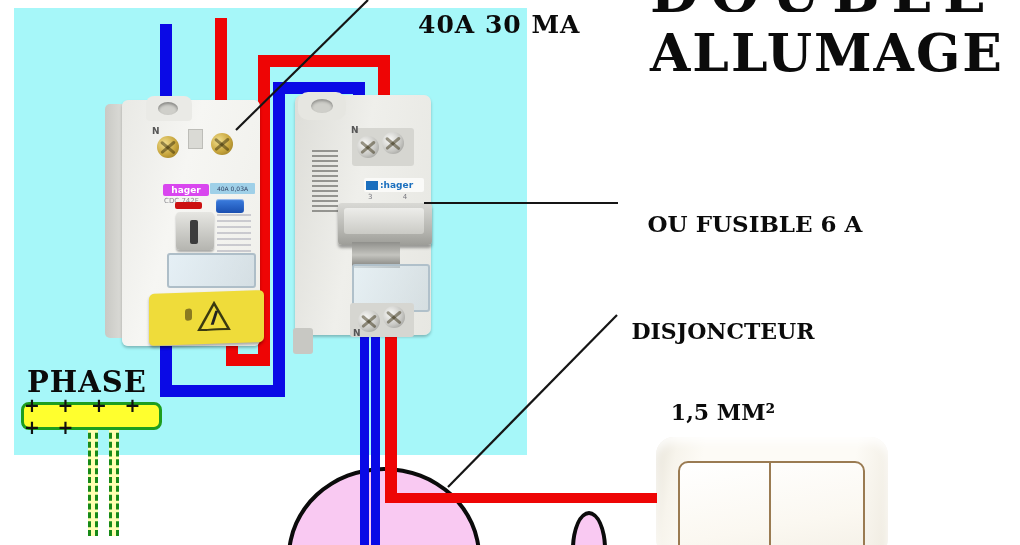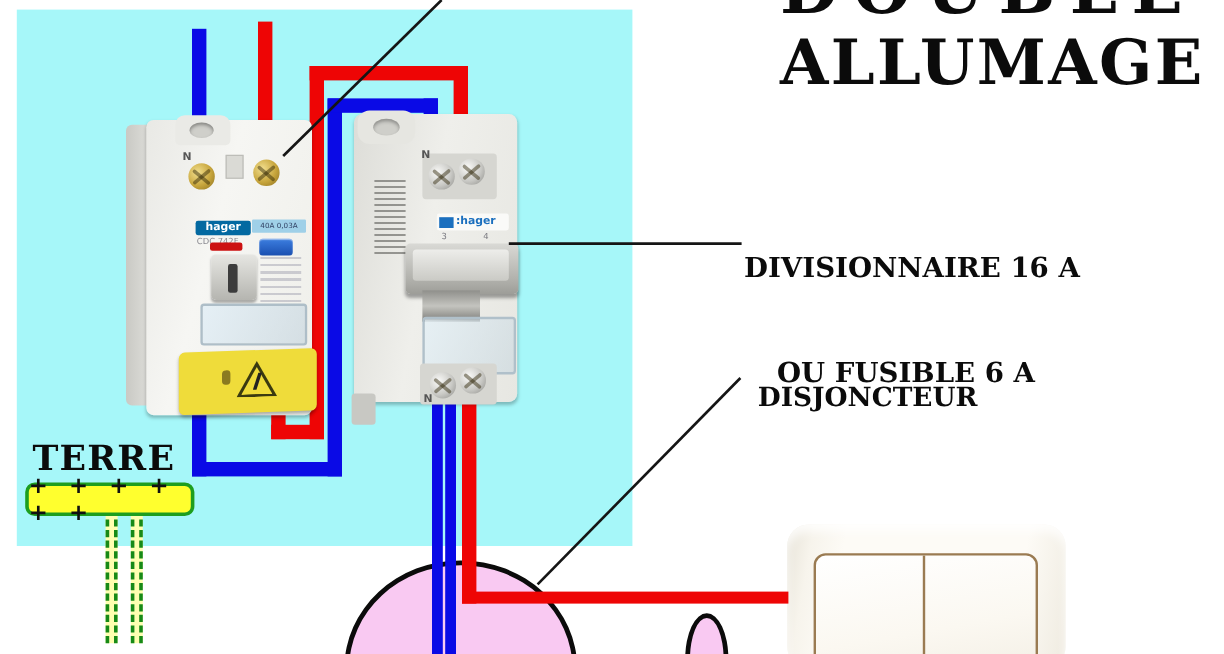--- a/index.html
+++ b/index.html
@@ -67,21 +67,21 @@
   .screw::before{transform:rotate(40deg);} .screw::after{transform:rotate(-40deg);}
   .brass{background:radial-gradient(circle at 35% 35%,#F2DF8E,#C7A53C 55%,#8A6E1E);}
   .silver{background:radial-gradient(circle at 35% 35%,#FAFAF8,#C9C9C5 55%,#8E8E8A);}
   .brk1 .sc1{left:52px;top:40px;width:22px;height:22px;}
   .brk1 .sc2{left:106px;top:37px;width:22px;height:22px;}
   .tinyN{position:absolute;font-family:"DejaVu Sans","Liberation Sans",sans-serif;
         font-size:9px;color:#555;font-weight:bold;}
   .brk1 .n1{left:47px;top:30px;}
   .brk1 .notch{left:83px;top:33px;position:absolute;width:13px;height:18px;background:#DADAD5;
         border:1px solid #BDBDB8;}
-  .logo1{position:absolute;left:58px;top:88px;width:46px;height:12px;background:#0369a1;border-radius:2px;
+  .logo1{position:absolute;left:58px;top:88px;width:46px;height:12px;background:#d946ef;border-radius:2px;
         color:#fff;font-family:"DejaVu Sans","Liberation Sans",sans-serif;font-size:9px;font-weight:bold;
         line-height:12px;text-align:center;}
   .ratestrip{position:absolute;left:105px;top:87px;width:45px;height:11px;background:#9FD0E8;
         color:#334466;font-family:"DejaVu Sans","Liberation Sans",sans-serif;font-size:6px;
         line-height:11px;text-align:center;border-radius:1px;}
   .model1{position:absolute;left:59px;top:101px;font-family:"DejaVu Sans","Liberation Sans",sans-serif;
         font-size:7px;color:#8a8a90;}
   .redind{position:absolute;left:70px;top:106px;width:27px;height:7px;background:#CC1111;border-radius:2px;}
   .testbtn{position:absolute;left:111px;top:103px;width:28px;height:14px;border-radius:3px;
         background:linear-gradient(180deg,#3C7EE0,#1A4FB0);box-shadow:inset 0 1px 1px rgba(255,255,255,.5);}
@@ -246,22 +246,23 @@
   <svg id="leaders" width="1020" height="545">
     <line x1="368" y1="0" x2="236" y2="130" stroke="#151515" stroke-width="2.2"></line>
     <line x1="424" y1="203" x2="618" y2="203" stroke="#151515" stroke-width="2.2"></line>
     <line x1="617" y1="315" x2="448" y2="487" stroke="#151515" stroke-width="2.2"></line>
   </svg>
 
   <div class="lbl title1-clip">
     <span>DOUBLE</span>
   </div>
   <div class="lbl title2">ALLUMAGE</div>
+  <div class="lbl rating">40A 30 MA</div>
   <div class="lbl disj">
-    <div>DIVISIONNAIRE 16 A</div>
     <div>OU FUSIBLE 6 A</div>
   </div>
   <div class="lbl sect">
     <div>DISJONCTEUR</div>
-  </div>
-  <div class="lbl terre">TERRE</div>
+    <div>1,5 MM²</div>
+  </div>
+  <div class="lbl terre">PHASE</div>
 
 </div>
 
 </body></html>

